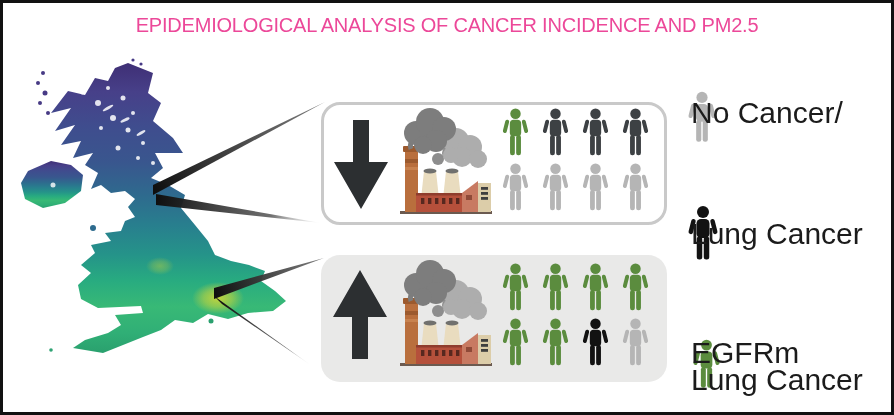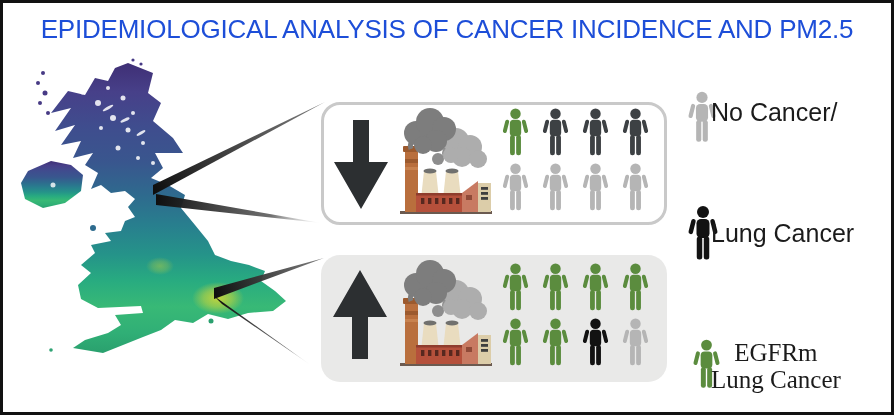--- a/index.html
+++ b/index.html
@@ -3,21 +3,21 @@
 <meta charset="utf-8">
 <style>
   html,body{margin:0;padding:0;background:#fff;}
   .figure{
     position:relative;width:894px;height:415px;box-sizing:border-box;
     background:#fff;border:3px solid #111;overflow:hidden;
     font-family:"Liberation Sans",sans-serif;
   }
   .title{
     position:absolute;left:0;right:0;top:11px;text-align:center;
-    font-size:26px;letter-spacing:-0.2px;color:#1d4ed8;white-space:nowrap;
+    font-size:20px;letter-spacing:-0.2px;color:#ec4899;white-space:nowrap;
   }
   .map-svg{position:absolute;left:10px;top:55px;width:290px;height:305px;}
   .callouts{position:absolute;left:0;top:0;width:894px;height:415px;pointer-events:none;}
   .panel{position:absolute;left:318px;width:346px;border-radius:19px;box-sizing:border-box;}
   .panel.low{top:99px;height:123px;background:#ffffff;border:3px solid #c9c9c9;}
   .panel.high{top:252px;height:127px;background:#e9e9e8;}
   .arrow-box{position:absolute;width:54px;height:89px;}
   .panel.low  .arrow-box{left:10px;top:15px;}
   .panel.high .arrow-box{left:12px;top:15px;}
   .arrow-box[data-dir="up"]{transform:rotate(180deg);}
@@ -30,24 +30,24 @@
     grid-auto-rows:55px;justify-items:center;align-items:start;
   }
   .panel.low  .people{left:171px;top:3px;}
   .panel.high .people{left:174px;top:8px;}
   .person{width:27px;height:48px;display:block;}
   .legend-icon{position:absolute;}
   .legend-icon svg{width:100%;height:100%;display:block;}
   .icon-no-cancer{left:685px;top:88px;width:28px;height:52px;}
   .icon-lung{left:685px;top:202px;width:30px;height:56px;}
   .icon-egfrm{left:690px;top:336px;width:27px;height:50px;}
-  .legend-text{position:absolute;left:708px;font-size:25px;line-height:27px;color:#1b1b1b;white-space:nowrap;text-align:center;}
+  .legend-text{position:absolute;left:688px;font-size:30px;line-height:27px;color:#1b1b1b;white-space:nowrap;}
   .text-no-cancer{top:96px;}
   .text-lung{top:217px;}
-  .text-egfrm{top:336px;font-family:Liberation Serif, serif;}
+  .text-egfrm{top:336px;}
 </style>
 </head>
 <body>
 
 <div class="figure">
 
   <svg width="0" height="0" style="position:absolute" aria-hidden="true">
     <defs>
       <g id="person-shape">
         <circle cx="30" cy="13" r="12"></circle>

